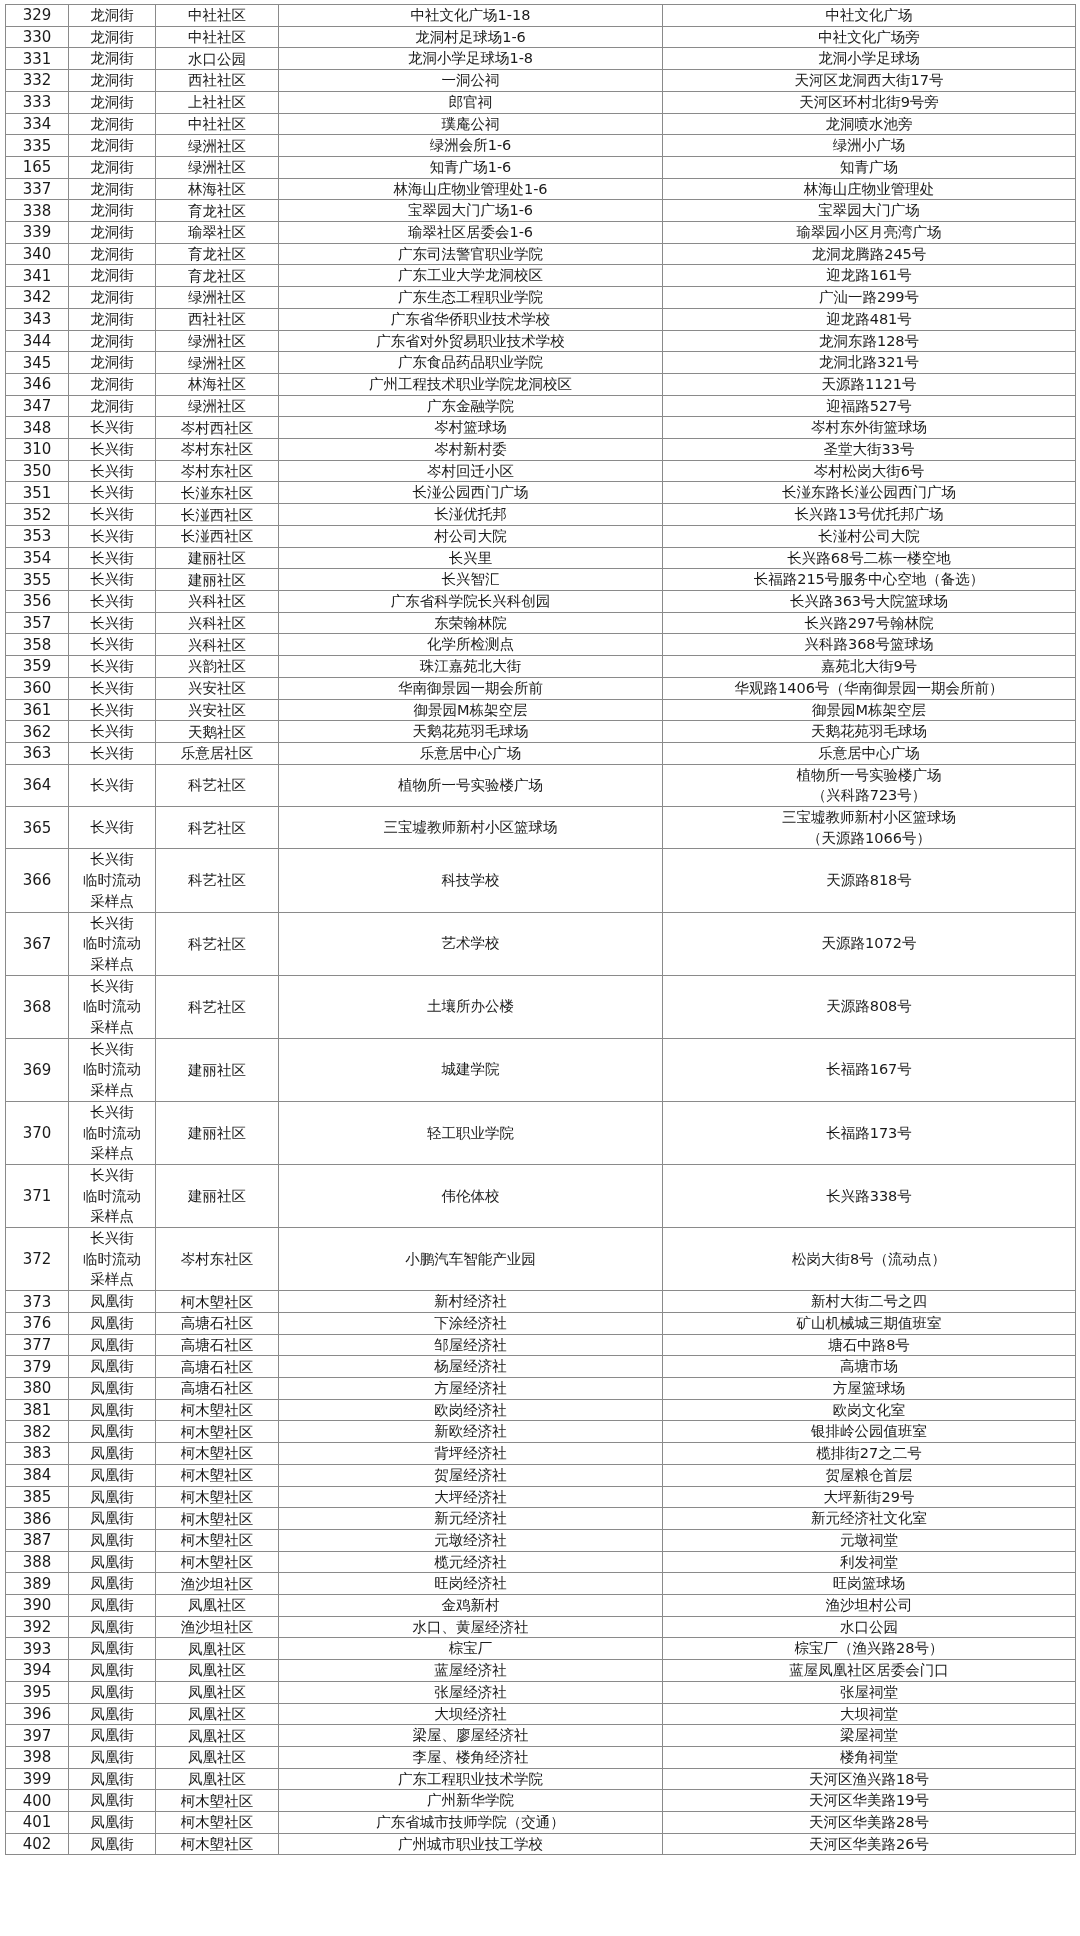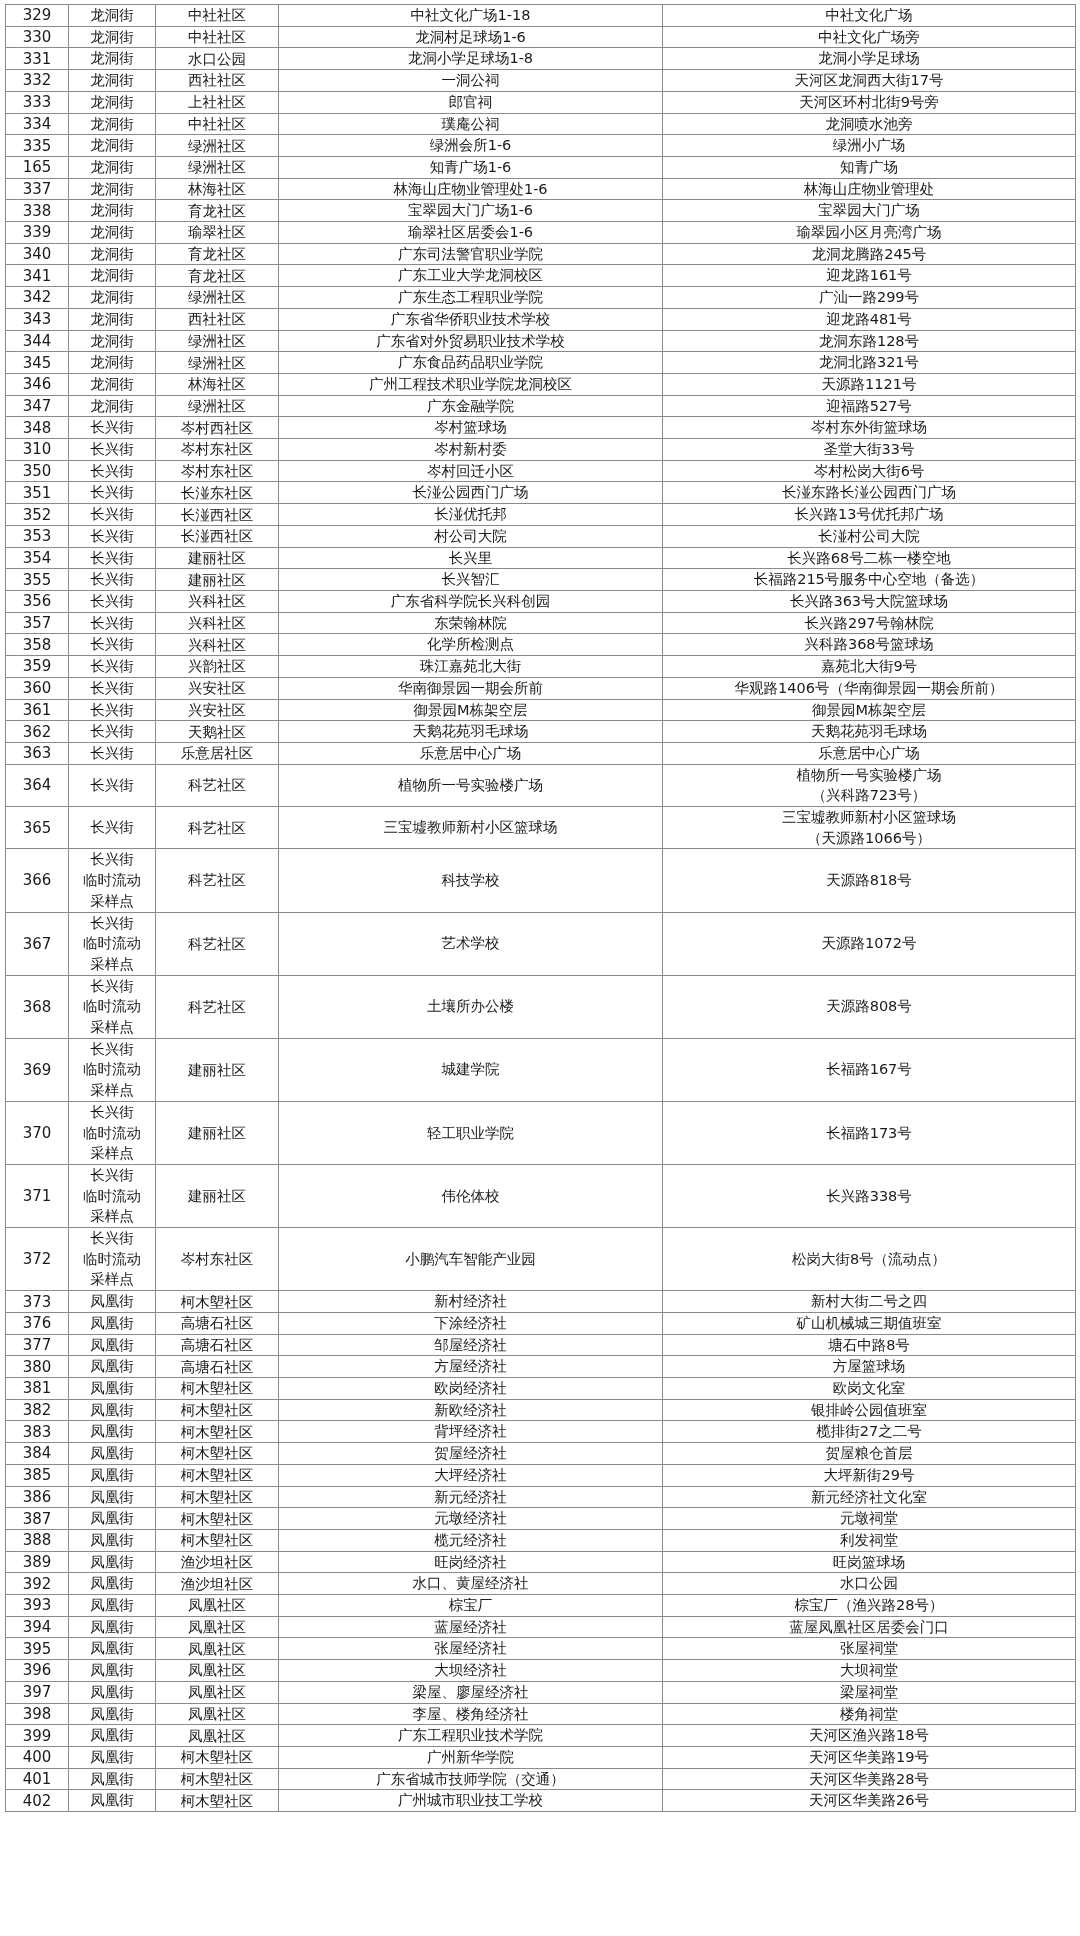--- a/index.html
+++ b/index.html
@@ -654,20 +654,33 @@
           </td>
           <td class="comm">高塘石社区</td>
           <td class="site">
             <span class="ln">邹屋经济社</span>
           </td>
           <td class="addr">
             <span class="ln">塘石中路8号</span>
           </td>
         </tr>
         <tr>
+          <td class="no">379</td>
+          <td class="street">
+            <span class="ln">凤凰街</span>
+          </td>
+          <td class="comm">高塘石社区</td>
+          <td class="site">
+            <span class="ln">杨屋经济社</span>
+          </td>
+          <td class="addr">
+            <span class="ln">高塘市场</span>
+          </td>
+        </tr>
+        <tr>
           <td class="no">380</td>
           <td class="street">
             <span class="ln">凤凰街</span>
           </td>
           <td class="comm">高塘石社区</td>
           <td class="site">
             <span class="ln">方屋经济社</span>
           </td>
           <td class="addr">
             <span class="ln">方屋篮球场</span>
@@ -781,20 +794,33 @@
           <td class="no">389</td>
           <td class="street">
             <span class="ln">凤凰街</span>
           </td>
           <td class="comm">渔沙坦社区</td>
           <td class="site">
             <span class="ln">旺岗经济社</span>
           </td>
           <td class="addr">
             <span class="ln">旺岗篮球场</span>
+          </td>
+        </tr>
+        <tr>
+          <td class="no">390</td>
+          <td class="street">
+            <span class="ln">凤凰街</span>
+          </td>
+          <td class="comm">凤凰社区</td>
+          <td class="site">
+            <span class="ln">金鸡新村</span>
+          </td>
+          <td class="addr">
+            <span class="ln">渔沙坦村公司</span>
           </td>
         </tr>
         <tr>
           <td class="no">392</td>
           <td class="street">
             <span class="ln">凤凰街</span>
           </td>
           <td class="comm">渔沙坦社区</td>
           <td class="site">
             <span class="ln">水口、黄屋经济社</span>

